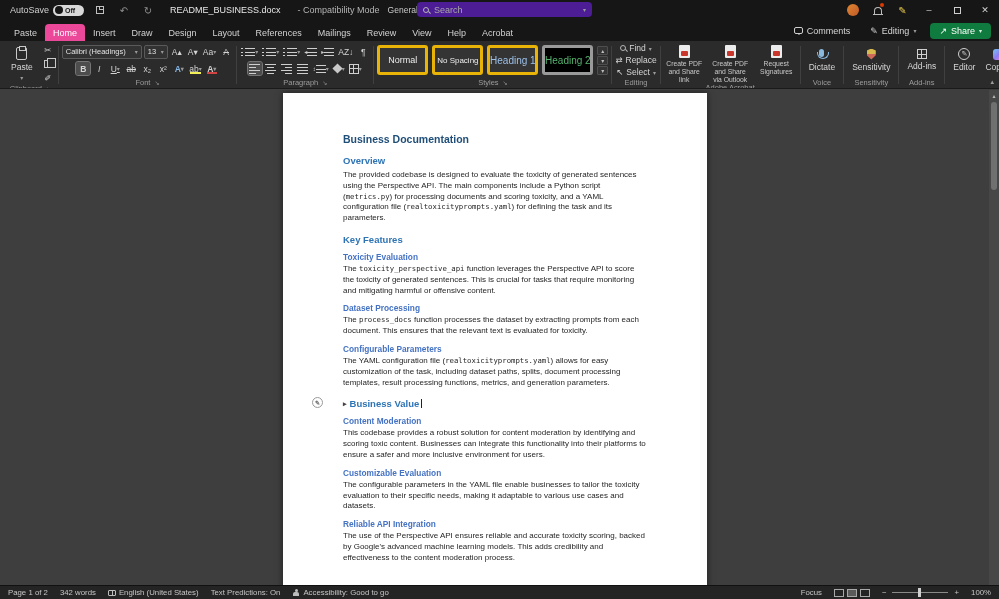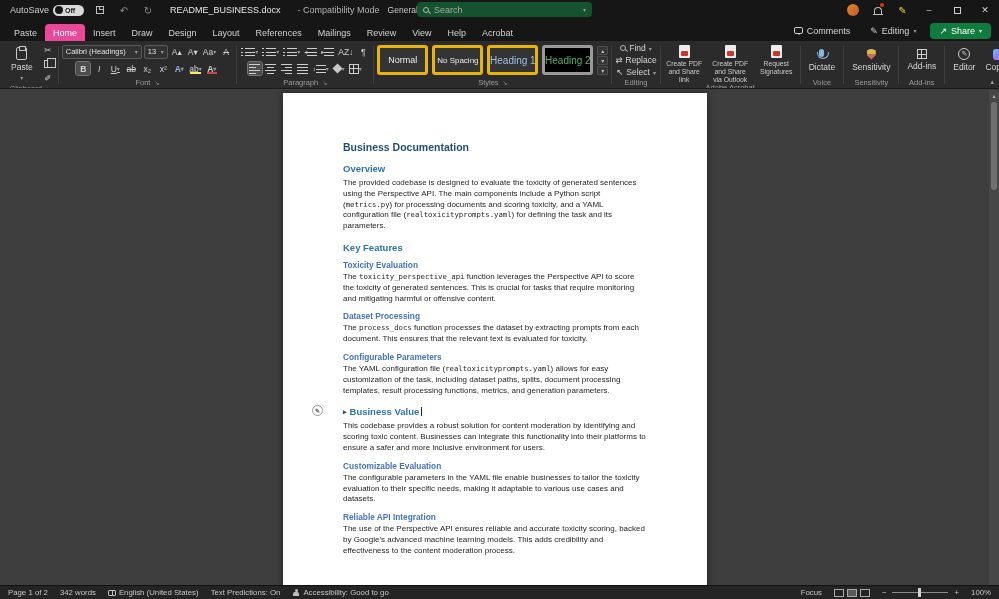--- a/index.html
+++ b/index.html
@@ -15,21 +15,21 @@
   .as-state { color:#161616; font-size:7px; font-weight:bold; }
   .qat-btn { width:16px; text-align:center; font-size:10px; }
   .dim { color:#8e8e8e; }
   .floppy { display:inline-block; width:8px; height:8px; border:1px solid #c0c0c0; position:relative; }
   .floppy::before { content:""; position:absolute; top:-1px; left:2px; width:3px; height:3px; border:1px solid #c0c0c0; border-top:none; }
   .doctitle { display:flex; gap:17px; margin-left:6px; white-space:nowrap; }
   .fname { color:#e8e8e8; }
   .compat { color:#b5b5b5; }
   .docbadge { display:flex; gap:4px; align-items:center; font-size:8.5px; color:#c9c9c9; white-space:nowrap; }
   .dd { font-size:6px; color:#9a9a9a; }
-  .searchbox { position:absolute; left:417px; top:2px; width:175px; height:15px; background:#14532d; border-radius:4px;
+  .searchbox { position:absolute; left:417px; top:2px; width:175px; height:15px; background:#4c1d95; border-radius:4px;
     display:flex; align-items:center; gap:5px; padding:0 6px; }
   .mag { width:6px; height:6px; border:1px solid #b5b5b5; border-radius:50%; position:relative; flex:none; }
   .mag::after { content:""; position:absolute; width:3px; height:1px; background:#b5b5b5; right:-3px; bottom:-1px; transform:rotate(45deg); }
   .searchinput { flex:1; background:transparent; border:none; outline:none; color:#c9c9c9; font-size:9px; font-family:inherit; min-width:0; }
   .searchinput::placeholder { color:#a8a8a8; }
   .tb-right { position:absolute; right:0; top:0; height:20px; display:flex; align-items:center; }
   .tb-ic { width:25px; height:20px; display:flex; align-items:center; justify-content:center; position:relative; }
   .avatar { width:12px; height:12px; border-radius:50%; background:linear-gradient(135deg,#e0862f,#c05a2a); }
   .bell { width:8px; height:7px; border:1px solid #bdbdbd; border-bottom:none; border-radius:4px 4px 0 0; position:relative; }
   .bell::after { content:""; position:absolute; left:-2px; right:-2px; bottom:-1px; height:1px; background:#bdbdbd; }
@@ -124,21 +124,21 @@
   .shield { width:9px; height:11px; background:linear-gradient(180deg,#d8b94e 0 45%,#cf6a5a 45% 100%);
     clip-path:polygon(50% 0,100% 18%,100% 62%,50% 100%,0 62%,0 18%); }
   .editor-ic { width:12px; height:12px; border:1px solid #cfcfcf; border-radius:50%; display:flex; align-items:center; justify-content:center; font-size:7px; color:#cfcfcf; }
   .copilot-ic { width:11px; height:11px; border-radius:3px; background:linear-gradient(135deg,#74c7f2 0%,#8e7df2 50%,#ef8ad2 100%); }
   .ribbon-collapse { position:absolute; right:5px; bottom:2px; font-size:7px; color:#9c9c9c; }
 
   
   .canvas { position:absolute; top:90px; left:0; right:0; bottom:14px; background:#3e3e3e; overflow:hidden; }
   .page { position:absolute; left:283px; top:3px; width:424px; height:640px; background:#ffffff; box-shadow:0 0 7px rgba(0,0,0,.5); }
   .content { position:absolute; left:60px; right:60px; top:40px; color:#1f1f1f; }
-  .content h1 { font-size:10.5px; color:#1f4e79; margin:8px 0 8px; }
+  .content h1 { font-size:10.5px; color:#1f4e79; margin:0 0 8px; }
   .content h2 { font-size:9.5px; color:#2e74b5; margin:10px 0 4px; }
   .content h3 { font-size:8.3px; color:#4472c4; margin:7px 0 2px; }
   .content p { font-size:8px; line-height:1.35; margin:0 0 3px; }
   .content code { font-family:"DejaVu Sans Mono","Liberation Mono",monospace; font-size:7.3px; }
   .tri { font-size:7px; color:#444444; margin-right:3px; vertical-align:1px; }
   .caret { display:inline-block; width:1px; height:9px; background:#222222; margin-left:2px; vertical-align:-1px; }
   h2.bv { position:relative; }
   .margin-marker { position:absolute; left:-31px; top:-1px; width:11px; height:11px; border:1px solid #9a9a9a; border-radius:50%;
     display:flex; align-items:center; justify-content:center; font-size:6px; color:#777777; background:#fdfdfd; }
   .vscroll { position:absolute; top:0; right:0; width:10px; bottom:0; background:#474747; display:flex; flex-direction:column; align-items:center; }
@@ -555,20 +555,21 @@
       <h3>Configurable Parameters</h3>
       <p><span>The YAML configuration file (</span><code>realtoxicityprompts.yaml</code><span>) allows for easy customization of the task, including dataset paths, splits, document processing templates, result processing functions, metrics, and generation parameters.</span></p>
 
       <h2 class="bv">
         <span class="margin-marker">
             <span>✎</span>
           </span>
         <span class="tri">▸</span><span>Business Value</span><span class="caret"></span>
       </h2>
 
+      <h3>Content Moderation</h3>
       <p>This codebase provides a robust solution for content moderation by identifying and scoring toxic content. Businesses can integrate this functionality into their platforms to ensure a safer and more inclusive environment for users.</p>
 
       <h3>Customizable Evaluation</h3>
       <p>The configurable parameters in the YAML file enable businesses to tailor the toxicity evaluation to their specific needs, making it adaptable to various use cases and datasets.</p>
 
       <h3>Reliable API Integration</h3>
       <p>The use of the Perspective API ensures reliable and accurate toxicity scoring, backed by Google's advanced machine learning models. This adds credibility and effectiveness to the content moderation process.</p>
     </div>
   </div>
 

